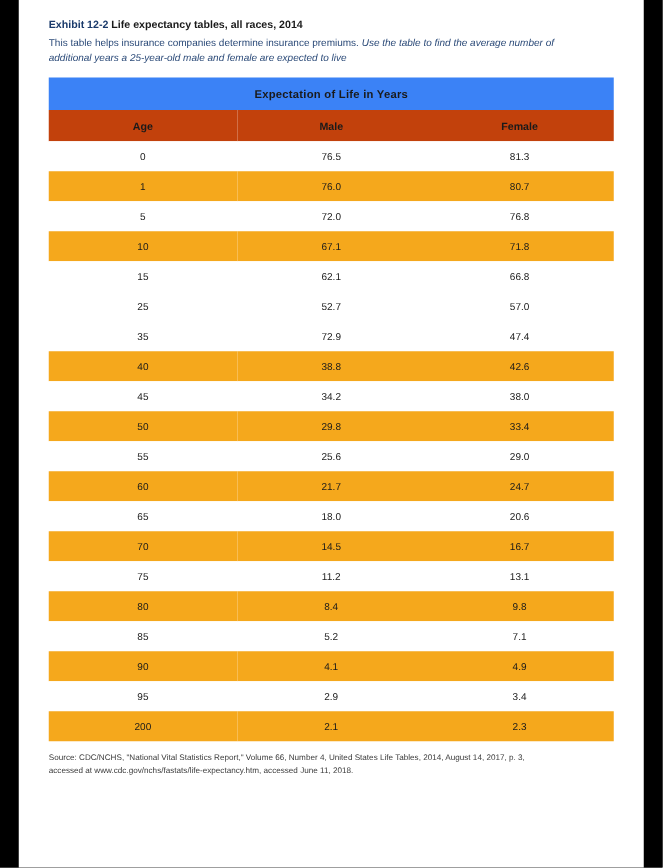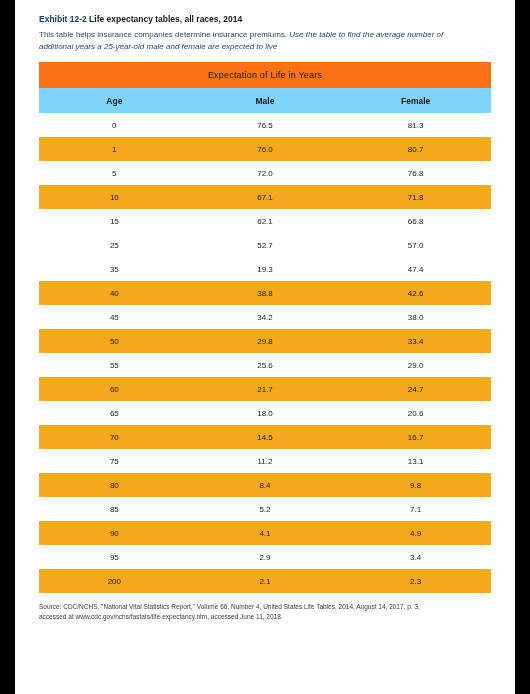--- a/index.html
+++ b/index.html
@@ -49,29 +49,29 @@
   table.lifetable td, table.lifetable th {
     text-align: center;
     font-size: 8px;
     color: #1a1a1a;
     height: 24px;
     padding: 0;
     border: none;
     font-weight: normal;
   }
   tr.banner td {
-    background: #f97316;
-    font-weight: normal;
+    background: #3b82f6;
+    font-weight: bold;
     font-size: 9px;
     color: #1a1a1a;
     height: 26px;
     letter-spacing: 0.2px;
   }
   tr.colhead td {
-    background: #7dd3fc;
+    background: #c2410c;
     font-weight: bold;
     font-size: 8.5px;
     color: #1a1a1a;
     height: 25px;
   }
   tr.odd td { background: #f5a81c; }
   tr.even td { background: #ffffff; }
   .source {
     margin-top: 9px;
     font-size: 6.5px;
@@ -131,21 +131,21 @@
         <td>62.1</td>
         <td>66.8</td>
       </tr>
       <tr class="even">
         <td>25</td>
         <td>52.7</td>
         <td>57.0</td>
       </tr>
       <tr class="even">
         <td>35</td>
-        <td>19.3</td>
+        <td>72.9</td>
         <td>47.4</td>
       </tr>
       <tr class="odd">
         <td>40</td>
         <td>38.8</td>
         <td>42.6</td>
       </tr>
       <tr class="even">
         <td>45</td>
         <td>34.2</td>

